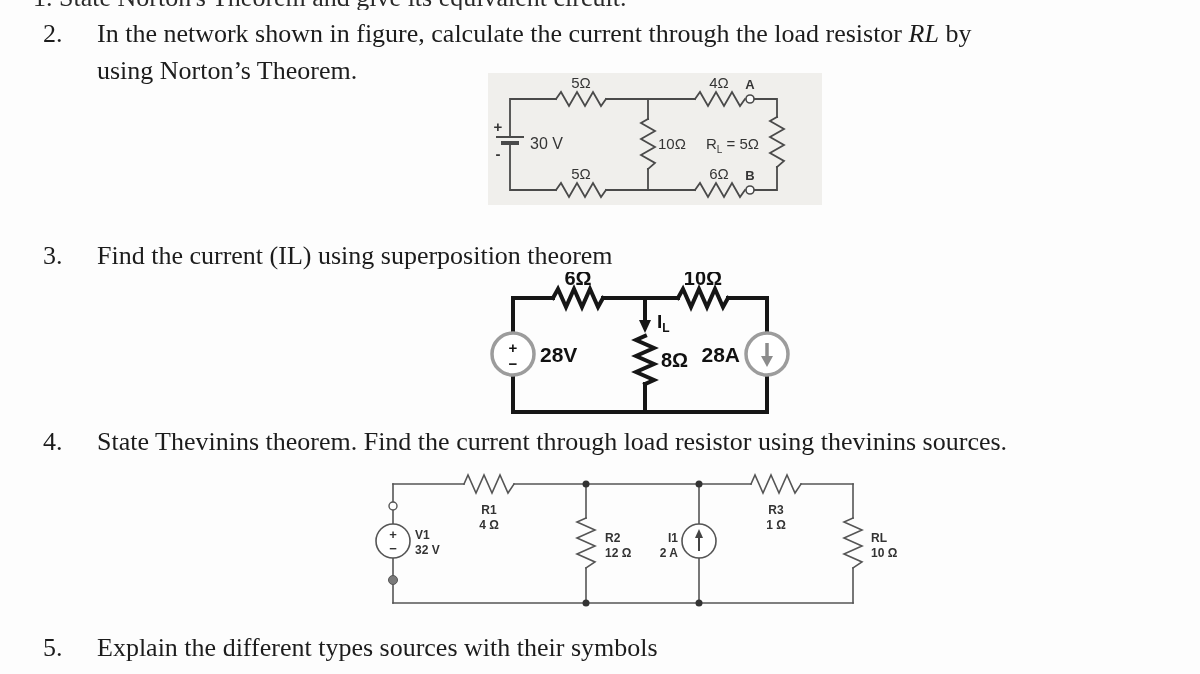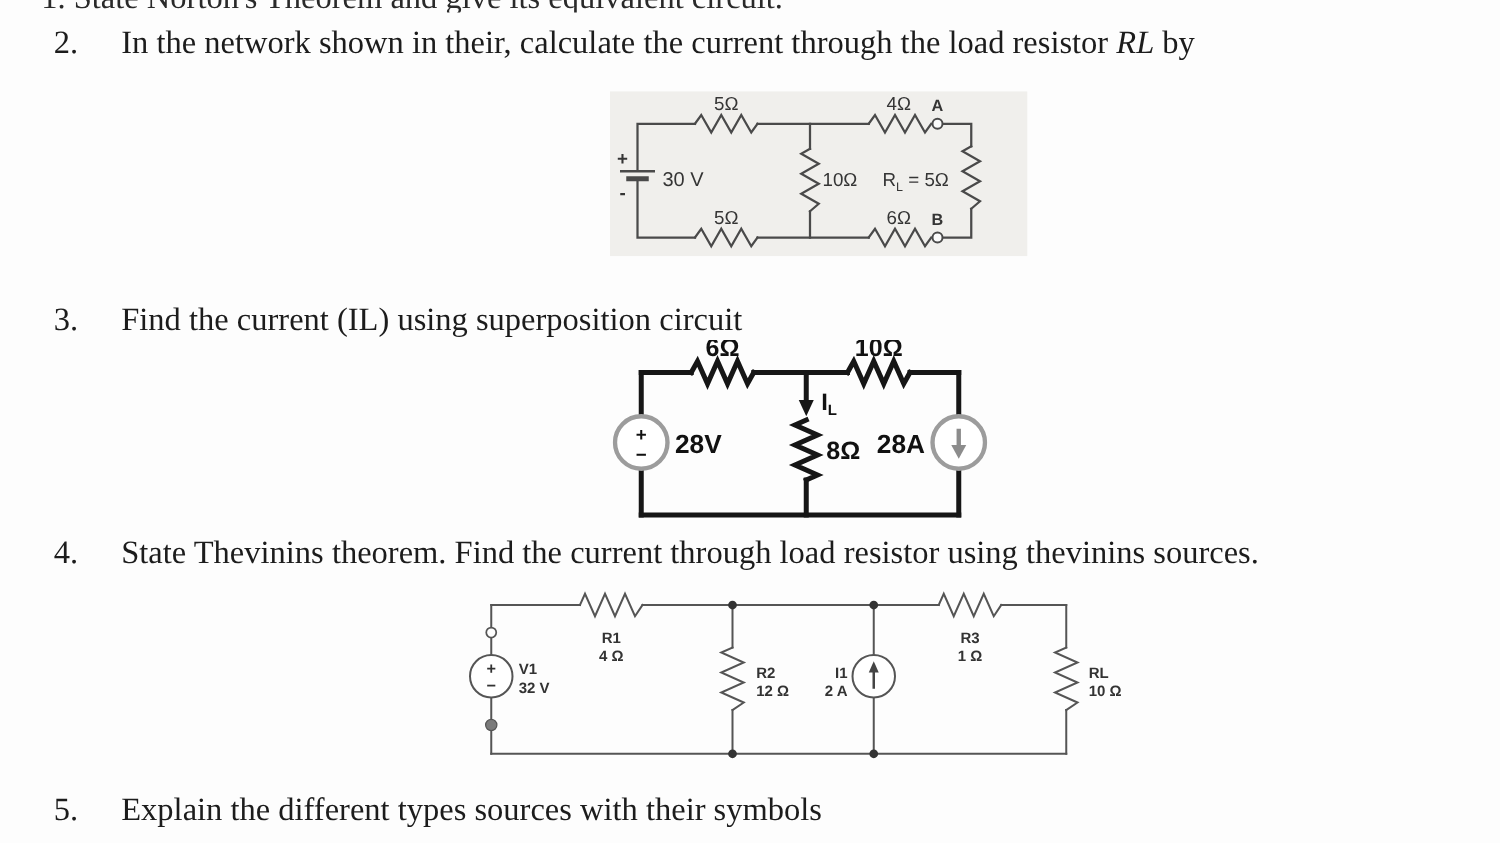--- a/index.html
+++ b/index.html
@@ -59,21 +59,22 @@
 
 <div>
 
   <div class="clip-top">
     <div class="top-line">1.  State Norton's Theorem and give its equivalent circuit.</div>
   </div>
 
   <div class="q" style="top:15px;">
     <span class="qnum">2.</span>
     <div class="qtext">
-      <span>In the network shown in their, calculate the current through the load resistor </span><i>RL</i><span> by</span><br>
+      <span>In the network shown in figure, calculate the current through the load resistor </span><i>RL</i><span> by</span><br>
+      <span>using Norton’s Theorem.</span>
     </div>
   </div>
 
   <svg class="c1" viewBox="0 0 334 132" style="left:488px;top:73px;width:334px;height:132px;">
     <rect class="c1bg" x="0" y="0" width="334" height="132"></rect>
     <g>
       <polyline class="wire" points="68,26 22,26 22,62"></polyline>
       <polyline class="wire" points="22,72 22,117 68,117"></polyline>
       <polyline class="wire" points="118,26 207,26"></polyline>
       <polyline class="wire" points="118,117 207,117"></polyline>
@@ -102,21 +103,21 @@
     <text x="42" y="76" style="font-size:16px;">30 V</text>
     <text x="170" y="76">10Ω</text>
     <text x="218" y="76"><tspan>R</tspan><tspan dy="4" font-size="10">L</tspan><tspan dy="-4"> = 5Ω</tspan></text>
     <text x="93" y="106" text-anchor="middle">5Ω</text>
     <text x="231" y="106" text-anchor="middle">6Ω</text>
     <text class="small" x="262" y="107" text-anchor="middle">B</text>
   </svg>
 
   <div class="q" style="top:237px;">
     <span class="qnum">3.</span>
-    <div class="qtext">Find the current (IL) using superposition circuit</div>
+    <div class="qtext">Find the current (IL) using superposition theorem</div>
   </div>
 
   <svg class="c2" viewBox="0 0 300 150" style="left:490px;top:272px;width:300px;height:150px;">
     <g>
       <polyline class="wire" points="23,26 63,26"></polyline>
       <polyline class="wire" points="113,26 188,26"></polyline>
       <polyline class="wire" points="238,26 277,26"></polyline>
       <line class="wire" x1="23" y1="26" x2="23" y2="61"></line>
       <line class="wire" x1="23" y1="103" x2="23" y2="140"></line>
       <line class="wire" x1="277" y1="26" x2="277" y2="61"></line>

